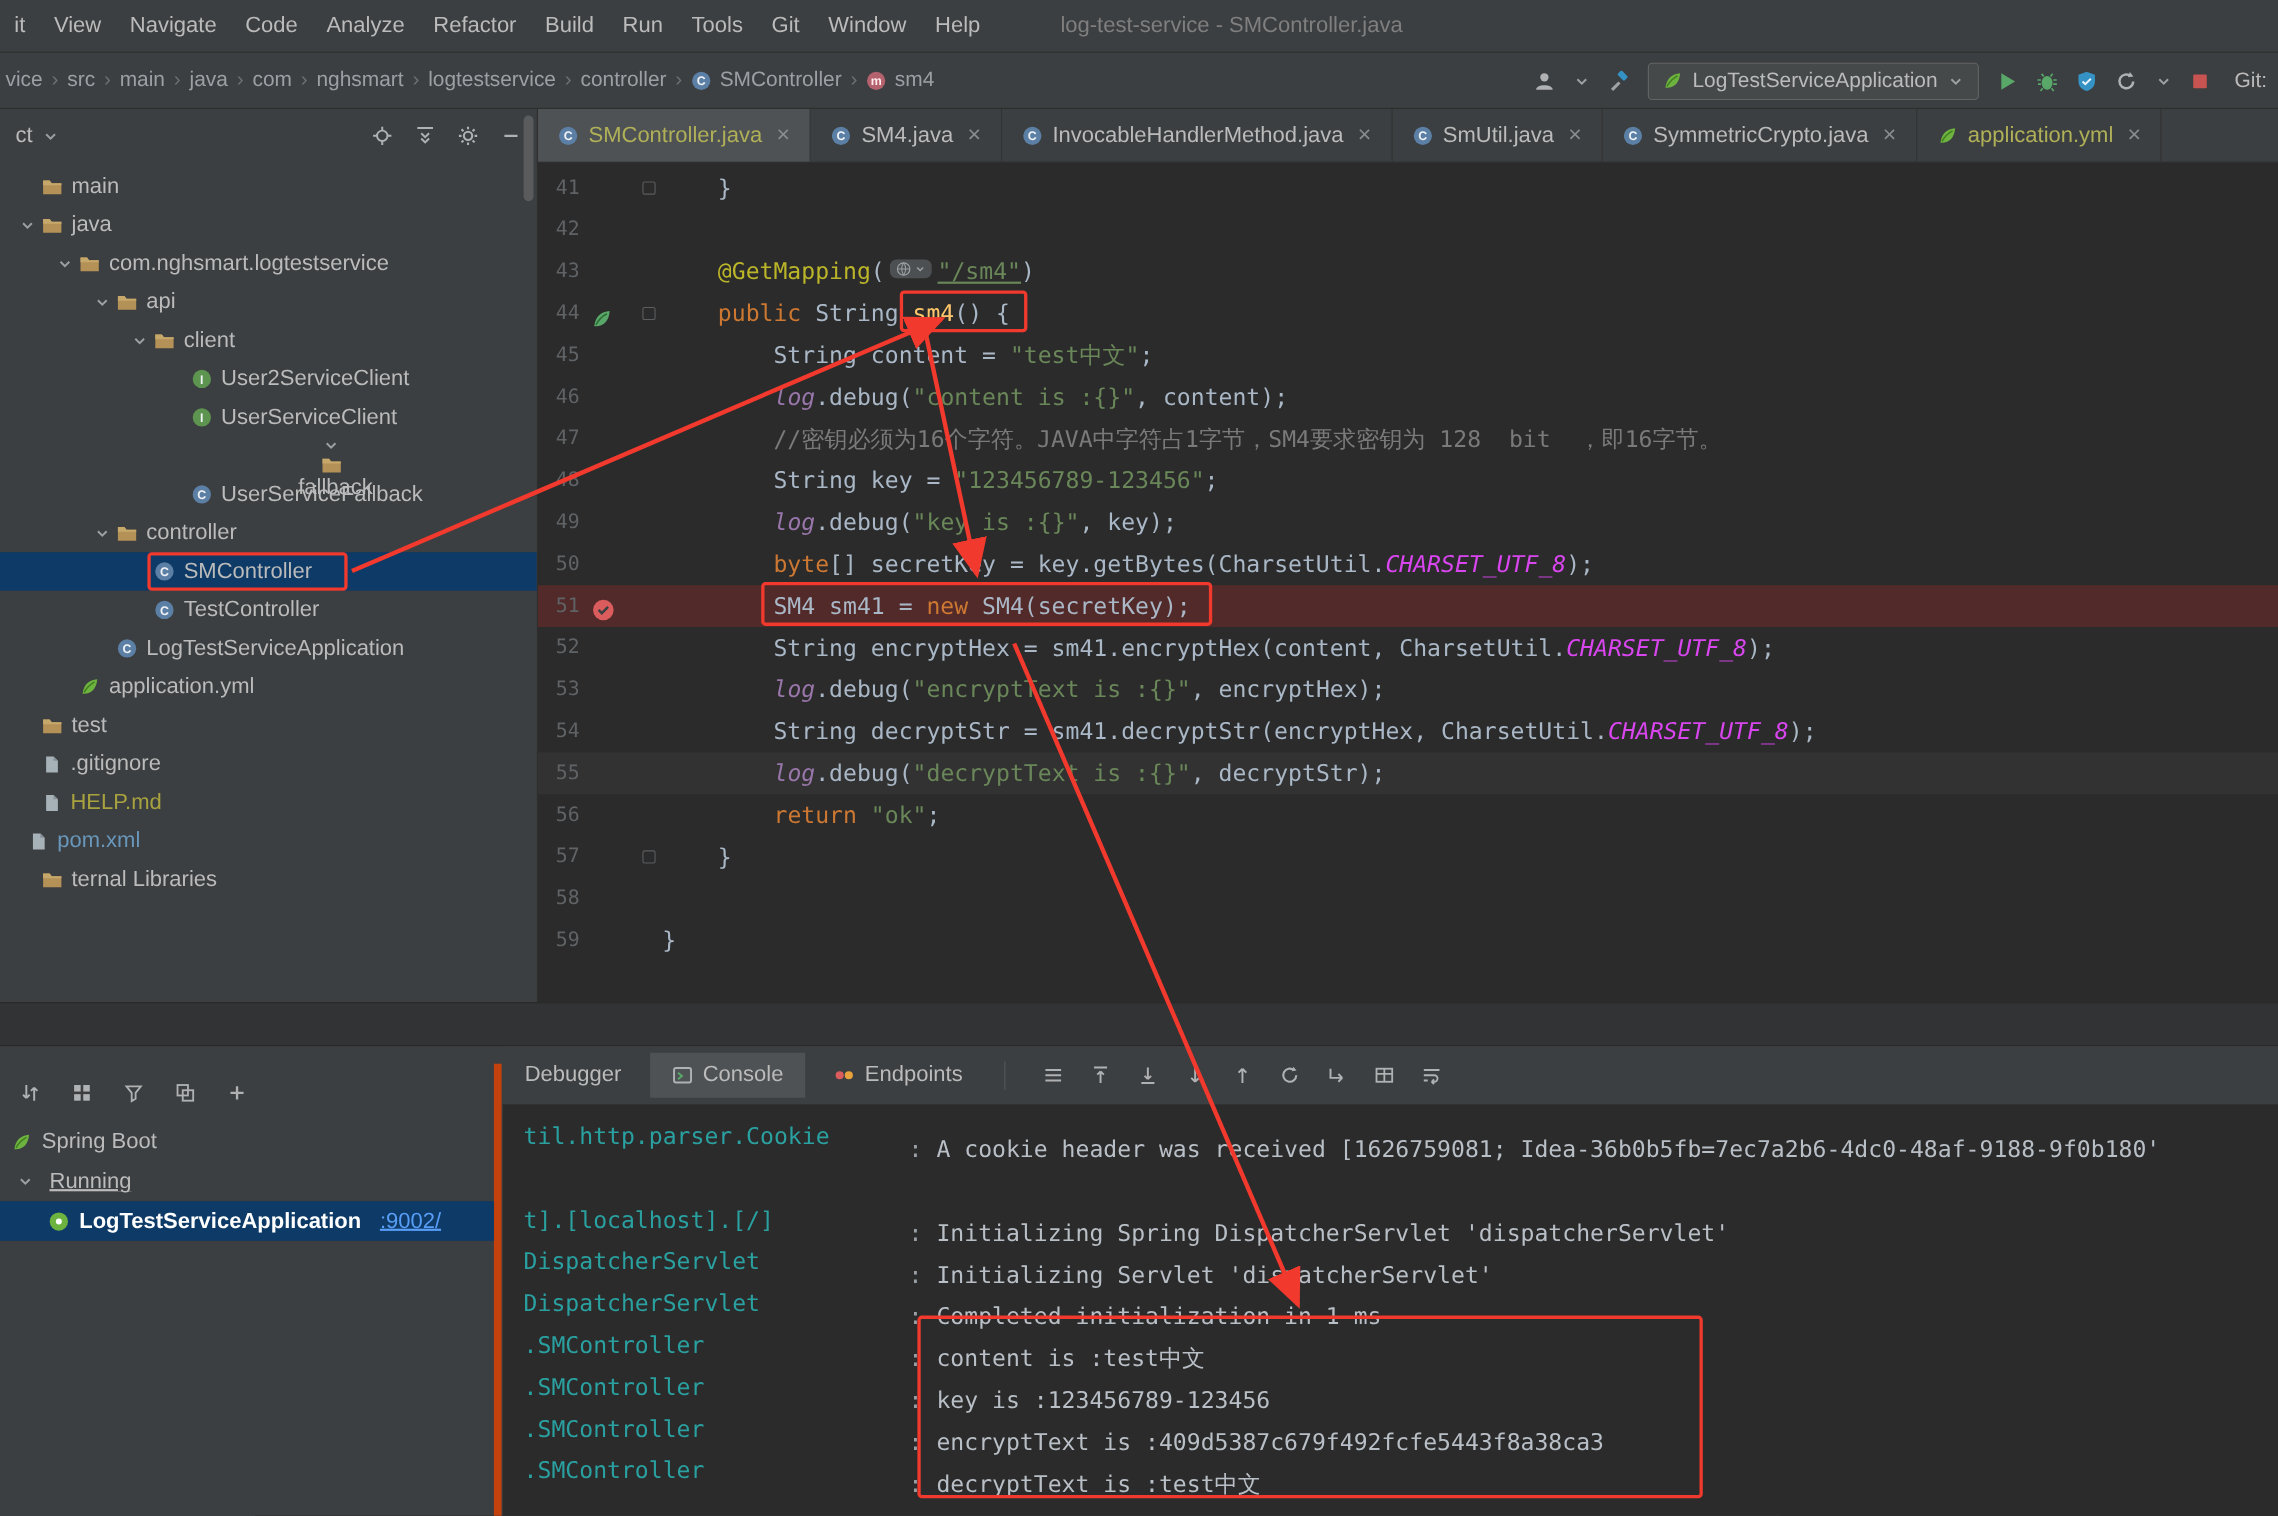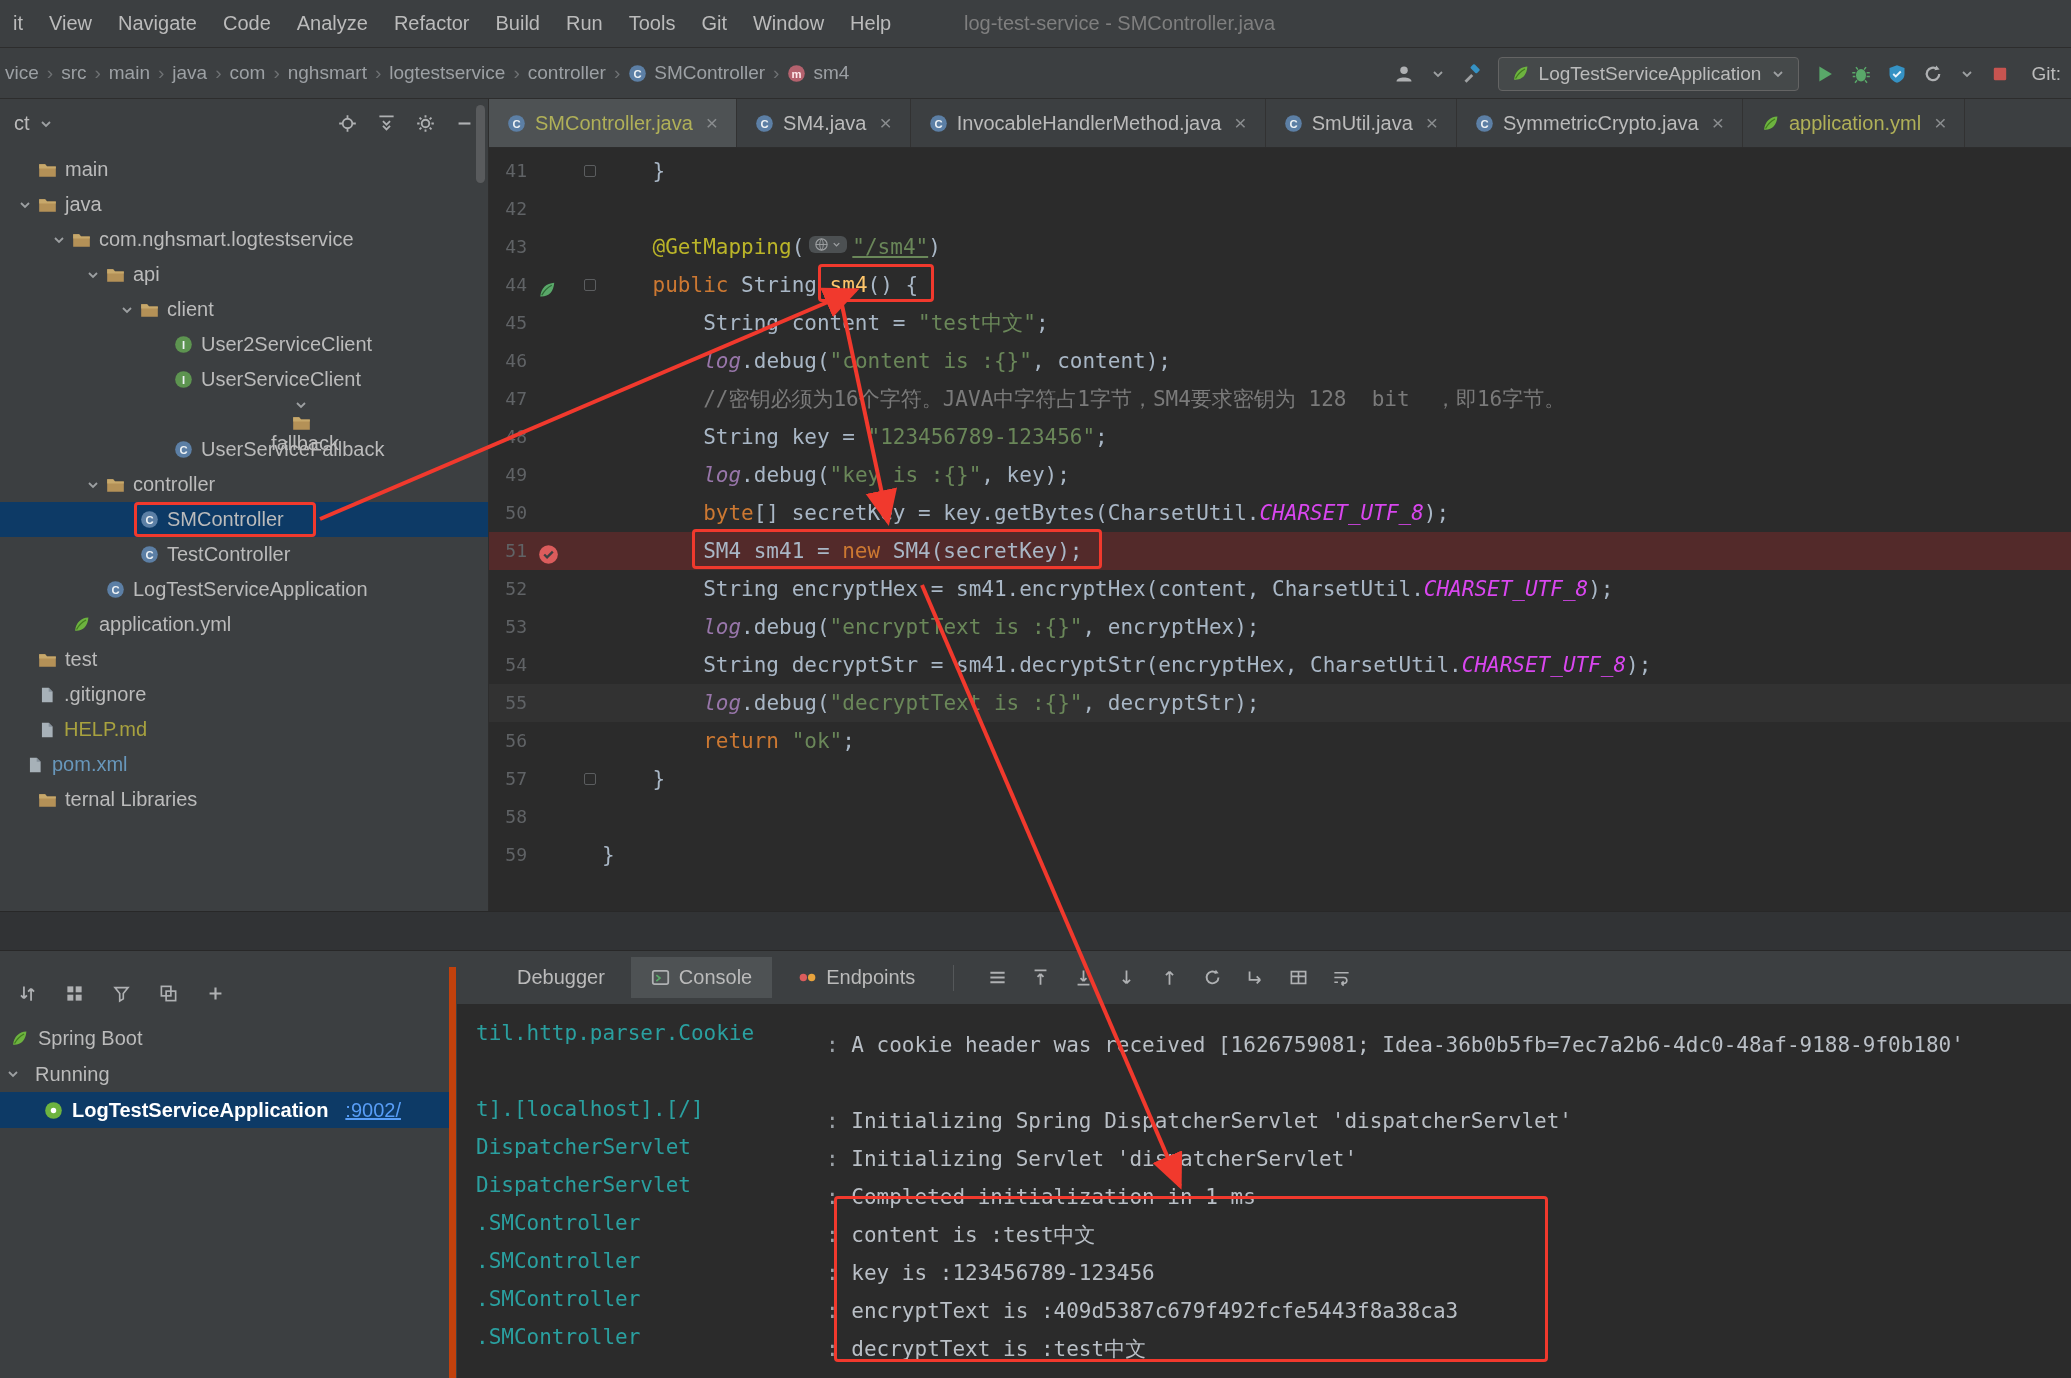--- a/index.html
+++ b/index.html
@@ -60,21 +60,21 @@
   
   .bottom{position:absolute;left:0;top:951px;width:2071px;height:427px;background:#3c3f41;z-index:4}
   .bottom-left{position:absolute;left:0;top:16px;width:456px;height:427px;border-right:7px solid #c2410c}
   .bl-toolbar{height:53px;display:flex;align-items:center;gap:28px;padding:0 18px}
   .runs{position:absolute;left:0;top:53px;right:0;bottom:0;font-size:20px}
   .run-row{height:36px;display:flex;align-items:center;gap:9px;color:#bbbbbb;white-space:nowrap}
   .run-row.selected{background:#0d3a66}
   .run-label.bold{font-weight:bold;color:#ffffff}
   .run-link{color:#589df6;text-decoration:underline;margin-left:8px}
   .bottom-right{position:absolute;left:457px;top:0;right:0;bottom:0}
-  .debug-toolbar{height:53px;display:flex;align-items:center;gap:6px;padding-left:40px;font-size:20px;background:#3c3f41}
+  .debug-toolbar{height:53px;display:flex;align-items:center;gap:6px;font-size:20px;background:#3c3f41}
   .dtab{display:flex;align-items:center;gap:9px;padding:9px 20px;color:#bbbbbb}
   .dtab.active{background:#4e5254}
   .dt-sep{width:1px;height:26px;background:#55585a;margin:0 12px}
   .dt-icons{display:flex;align-items:center;gap:24px;margin-left:16px}
   .console{position:absolute;left:0;top:53px;right:0;bottom:0;background:#2b2b2b;font-family:"DejaVu Sans Mono",monospace;font-size:21px;overflow:hidden;padding-top:10px}
   .console-line{height:38px;line-height:38px;white-space:pre;padding-left:19px}
   .logger{color:#2aa0a0;display:inline-block;width:350px;overflow:hidden}
   .csep{color:#9aa0a6}
   .cmsg{color:#b9bfc6}
 
@@ -616,21 +616,21 @@
     <div class="runs">
         <div class="run-row" style="padding-left: 10px;">
           <span class="icon">
             <svg width="19" height="19" viewBox="0 0 16 16">
               <path d="M13.8 2.2C7.5 2.6 3.4 6.3 2.6 13.2c6.6.5 10.7-3.6 11.2-11z" fill="#6db33f"></path>
               <path d="M3.8 12.2C5.6 8.9 8.6 5.9 11.8 4.2" fill="none" stroke="#417d1e" stroke-width="1.1"></path>
             </svg>
           </span>
           <span class="run-label">Spring Boot</span>
         </div>
-        <div class="run-row" style="">
+        <div class="run-row" style="padding-left: 10px; text-decoration: underline;">
           <span class="tree-chev">
             <svg width="16" height="16" viewBox="0 0 16 16">
               <path d="M4 6l4 4 4-4" fill="none" stroke="#9da0a2" stroke-width="1.8"></path>
             </svg>
           </span>
           <span class="run-label">Running</span>
         </div>
         <div class="run-row selected" style="padding-left: 44px;">
           <span class="icon">
             <svg width="19" height="19" viewBox="0 0 16 16">

